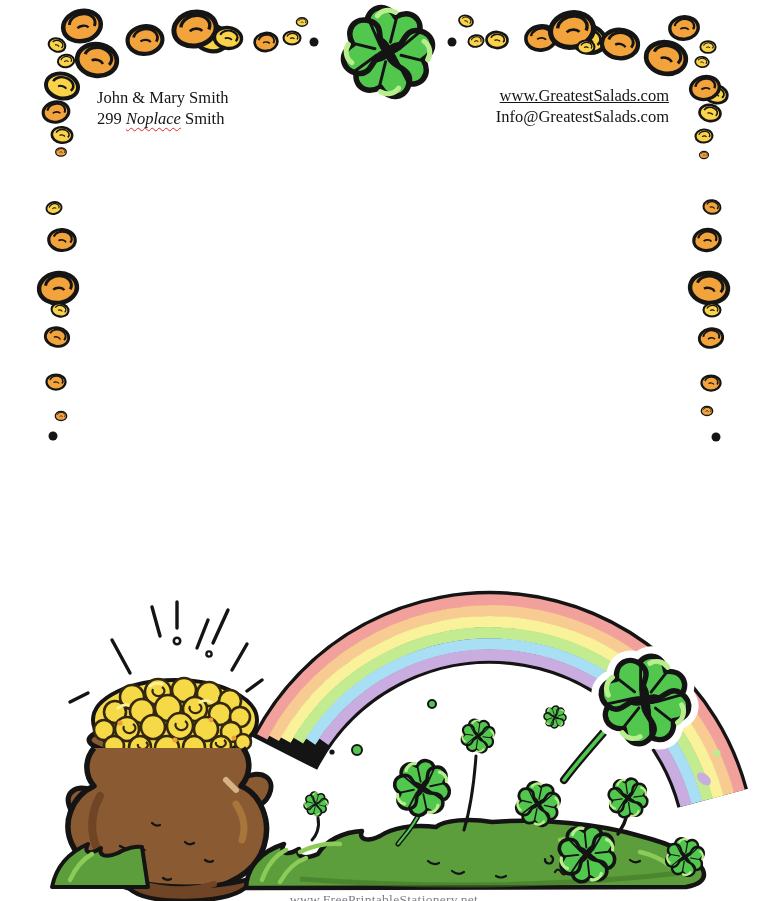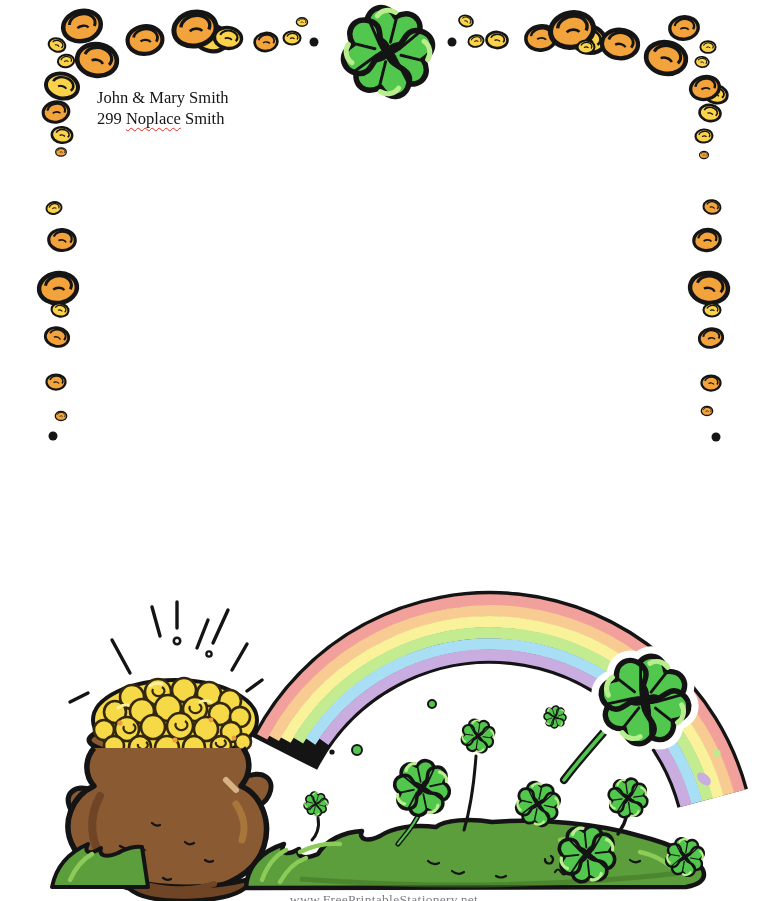--- a/index.html
+++ b/index.html
@@ -3,21 +3,21 @@
 <meta charset="utf-8">
 <style>
   html,body{margin:0;padding:0;background:#fff;}
   .page{position:relative;width:768px;height:901px;background:#fff;overflow:hidden;
         font-family:"Liberation Serif",serif;color:#151515;}
   svg{display:block;}
   .layer{position:absolute;left:0;}
   .hdr{position:absolute;font-size:16.5px;line-height:21px;white-space:nowrap;}
   .sender{left:97px;top:87px;text-align:left;}
   .contact{right:99px;top:85px;text-align:right;}
-  .sq{text-decoration:underline wavy #E02B20 1px;text-underline-offset:2.5px;text-decoration-skip-ink:none;}
+  .sq{text-decoration:underline wavy #E02B20 1px;text-underline-offset:2.5px;text-decoration-skip-ink:none;font-style:italic;}
   .uline{text-decoration:underline;}
   .watermark{position:absolute;left:0;right:0;top:892px;text-align:center;
              font-size:13.5px;color:#7E7E86;letter-spacing:.3px;}
 </style>
 </head>
 <body>
 
 <div class="page">
 
   <svg width="0" height="0" style="position:absolute" aria-hidden="true">
@@ -129,20 +129,22 @@
     </g>
     <use href="#clover" transform="translate(388,52) rotate(14) scale(1.12)"></use>
   </svg>
 
   <div class="hdr sender">
     <div>John &amp; Mary Smith</div>
     <div><span>299 </span><span class="sq">Noplace</span><span> Smith</span></div>
   </div>
 
   <div class="hdr contact">
+    <div><span class="uline">www.GreatestSalads.com</span></div>
+    <div>Info@GreatestSalads.com</div>
   </div>
 
   <svg class="layer" style="top:590px" width="768" height="311" viewBox="0 0 768 311">
 
     <g fill="none">
       <path d="M284.6,163.3 A230.5,230.5 0 0 1 712.7,208.3" stroke="#141414" stroke-width="73"></path>
       <path d="M262.2,146.9 A258,258 0 0 1 739.2,201.2" stroke="#F2A09C" stroke-width="11.5"></path>
       <path d="M273.9,148.2 A247,247 0 0 1 728.6,204.1" stroke="#F8CB93" stroke-width="11.5"></path>
       <path d="M285.6,150.0 A236,236 0 0 1 718.0,206.9" stroke="#FAF29B" stroke-width="11.5"></path>
       <path d="M298.2,150.4 A225,225 0 0 1 707.4,209.8" stroke="#C3EB90" stroke-width="11.5"></path>

